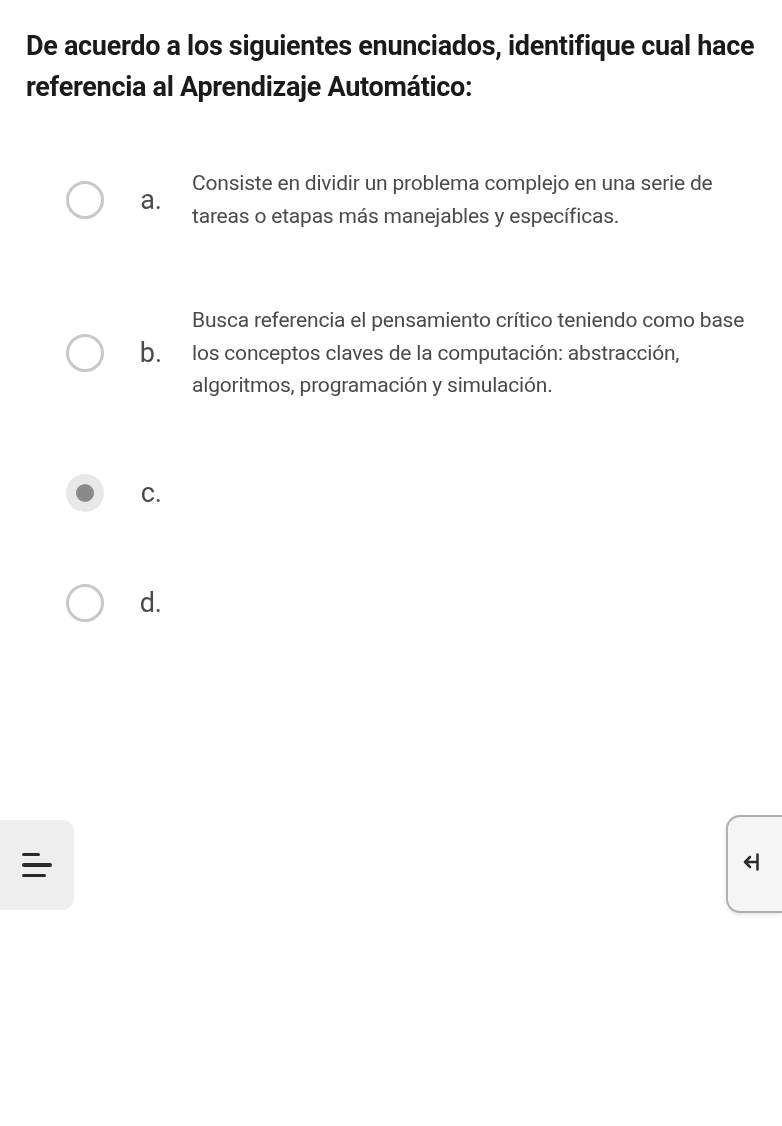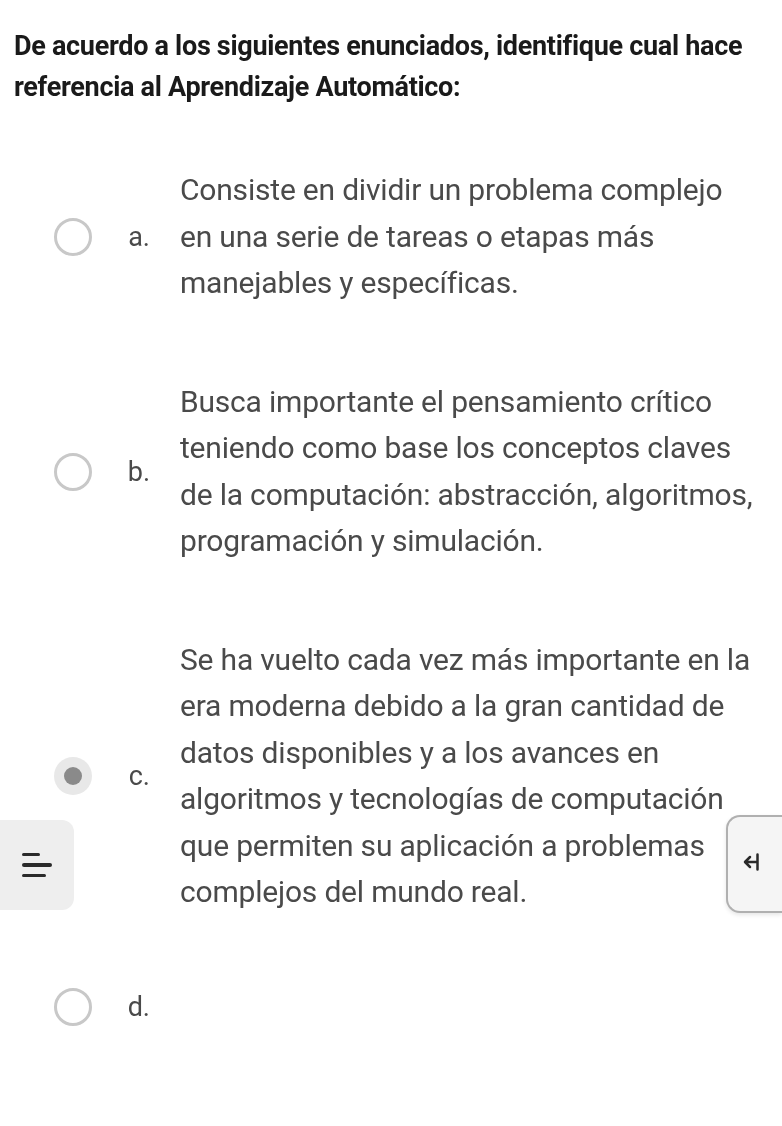--- a/index.html
+++ b/index.html
@@ -11,21 +11,21 @@
     body {
       font-family: -apple-system, BlinkMacSystemFont, 'Segoe UI', Roboto, Helvetica, Arial, sans-serif;
       background: #ffffff;
       width: 782px;
       height: 1126px;
       position: relative;
       color: #1a1a1a;
     }
     
     .question-container {
-      padding: 26px 26px 0 14px;
+      padding: 26px 26px 0 26px;
     }
     
     .question-title {
       font-size: 27px;
       font-weight: 700;
       line-height: 1.5;
       color: #1a1a1a;
       letter-spacing: -0.3px;
     }
     
@@ -69,21 +69,21 @@
     
     .option-label {
       font-size: 27px;
       color: #4a4a4a;
       flex-shrink: 0;
       width: 28px;
       text-align: right;
     }
     
     .option-text {
-      font-size: 30px;
+      font-size: 21px;
       line-height: 1.55;
       color: #4a4a4a;
       flex: 1;
       letter-spacing: -0.2px;
     }
     
     .floating-button-left {
       position: absolute;
       left: 0;
       top: 820px;
@@ -148,27 +148,26 @@
 
     <div class="option-row">
       <div class="radio-button"></div>
       <span class="option-label">a.</span>
       <span class="option-text">Consiste en dividir un problema complejo en una serie de tareas o etapas más manejables y específicas.</span>
     </div>
 
     <div class="option-row">
       <div class="radio-button"></div>
       <span class="option-label">b.</span>
-      <span class="option-text">Busca importante el pensamiento crítico teniendo como base los conceptos claves de la computación: abstracción, algoritmos, programación y simulación.</span>
+      <span class="option-text">Busca referencia el pensamiento crítico teniendo como base los conceptos claves de la computación: abstracción, algoritmos, programación y simulación.</span>
     </div>
 
     <div class="option-row">
       <div class="radio-button selected"></div>
       <span class="option-label">c.</span>
-      <span class="option-text">Se ha vuelto cada vez más importante en la era moderna debido a la gran cantidad de datos disponibles y a los avances en algoritmos y tecnologías de computación que permiten su aplicación a problemas complejos del mundo real.</span>
     </div>
 
     <div class="option-row">
       <div class="radio-button"></div>
       <span class="option-label">d.</span>
     </div>
 
   </div>
 </div>
 

